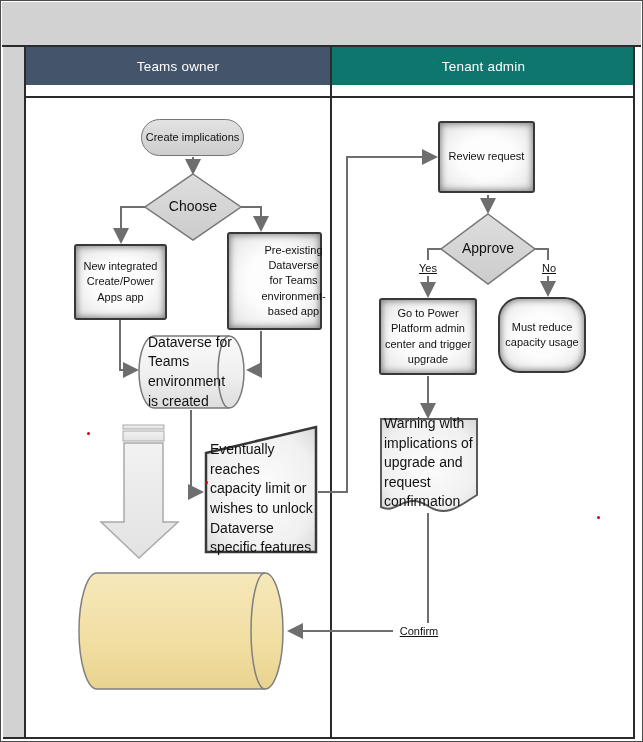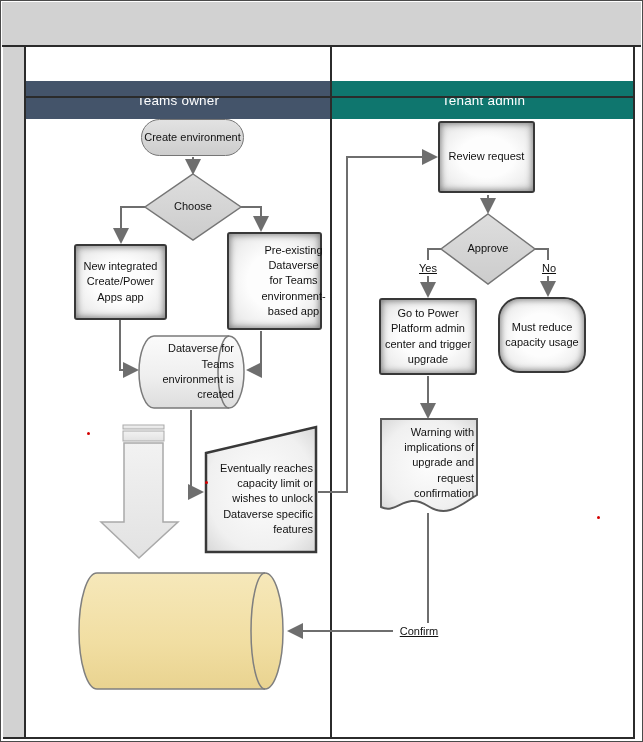--- a/index.html
+++ b/index.html
@@ -6,21 +6,21 @@
   .canvas{
     position:relative;width:641px;height:740px;
     border:1px solid #4a4a4a;background:#ffffff;
     font-family:"Liberation Sans",sans-serif;
     overflow:hidden;
   }
   .top-band{position:absolute;left:1px;top:1px;width:639px;height:43px;background:#d2d2d2;border-bottom:2px solid #2b2b2b;}
   .left-strip{position:absolute;left:2px;top:46px;width:21px;height:690px;background:#d2d2d2;border-right:2px solid #2b2b2b;}
   .hdr{
     position:absolute;top:46px;height:38px;display:flex;align-items:center;justify-content:center;
-    color:#ffffff;font-size:13.5px;letter-spacing:.2px;margin-top:34px;
+    color:#ffffff;font-size:13.5px;letter-spacing:.2px;
   }
   .hdr-teams{left:25px;width:304px;background:#44546A;}
   .hdr-tenant{left:331px;width:303px;background:#0f766e;}
   .vline,.hline{position:absolute;background:#2b2b2b;}
   .divider{left:329px;top:46px;width:2px;height:691px;}
   .right-border{left:632px;top:46px;width:2px;height:691px;}
   .header-underline{left:25px;top:95px;width:609px;height:2px;}
   .bottom-border{left:2px;top:736px;width:632px;height:2px;}
   svg.layer{position:absolute;left:0;top:0;z-index:1;}
   .proc{
@@ -33,21 +33,21 @@
   }
   .stadium{
     position:absolute;z-index:2;box-sizing:border-box;
     background:linear-gradient(#e2e2e2,#cdcdcd);
     border:1.5px solid #757575;border-radius:19px;
     display:flex;align-items:center;justify-content:center;text-align:center;
     font-size:11px;line-height:1.3;color:#111;
   }
   .lbl{
     position:absolute;z-index:2;display:flex;align-items:center;justify-content:center;
-    text-align:right;font-size:11px;line-height:1.4;color:#111;pointer-events:none;
+    text-align:left;font-size:14px;line-height:1.4;color:#111;pointer-events:none;
   }
   .edge-lbl{
     position:absolute;z-index:3;display:flex;align-items:center;justify-content:center;
     background:#ffffff;font-size:11px;color:#111;text-decoration:underline;
   }
   .speck{position:absolute;z-index:4;width:3px;height:3px;border-radius:50%;background:#d40000;}
 </style>
 </head>
 <body>
 
@@ -124,21 +124,21 @@
     <polygon points="205,452 315,426 315,551 205,551" fill="url(#gProc)" stroke="#383838" stroke-width="2.5"></polygon>
 
     <path d="M380,418 H476 V494 C462,502 447,518 427,505 C404,490 396,514 380,506 Z" fill="url(#gProc)" stroke="#5a5a5a" stroke-width="2"></path>
 
     <g>
       <path d="M96,572 H264 A18,58 0 0 1 264,688 H96 A18,58 0 0 1 96,572 Z" fill="url(#gYellow)" stroke="#7f7f7f" stroke-width="1.5"></path>
       <path d="M264,572 A14,58 0 0 0 264,688" fill="none" stroke="#7f7f7f" stroke-width="1.5"></path>
     </g>
   </svg>
 
-  <div class="stadium" style="left:140px;top:118px;width:103px;height:37px;">Create environment</div>
+  <div class="stadium" style="left:140px;top:118px;width:103px;height:37px;">Create implications</div>
 
   <div class="proc" style="left:73px;top:243px;width:93px;height:76px;">New integrated Create/Power Apps app</div>
 
   <div class="proc" style="left:226px;top:231px;width:95px;height:98px;padding-left:40px;">Pre-existing Dataverse for Teams environment-based app</div>
 
   <div class="proc" style="left:378px;top:297px;width:98px;height:77px;">Go to Power Platform admin center and trigger upgrade</div>
 
   <div class="proc" style="left:437px;top:120px;width:97px;height:72px;">Review request</div>
 
   <div class="proc" style="left:497px;top:296px;width:88px;height:76px;border-radius:22px;">Must reduce capacity usage</div>

